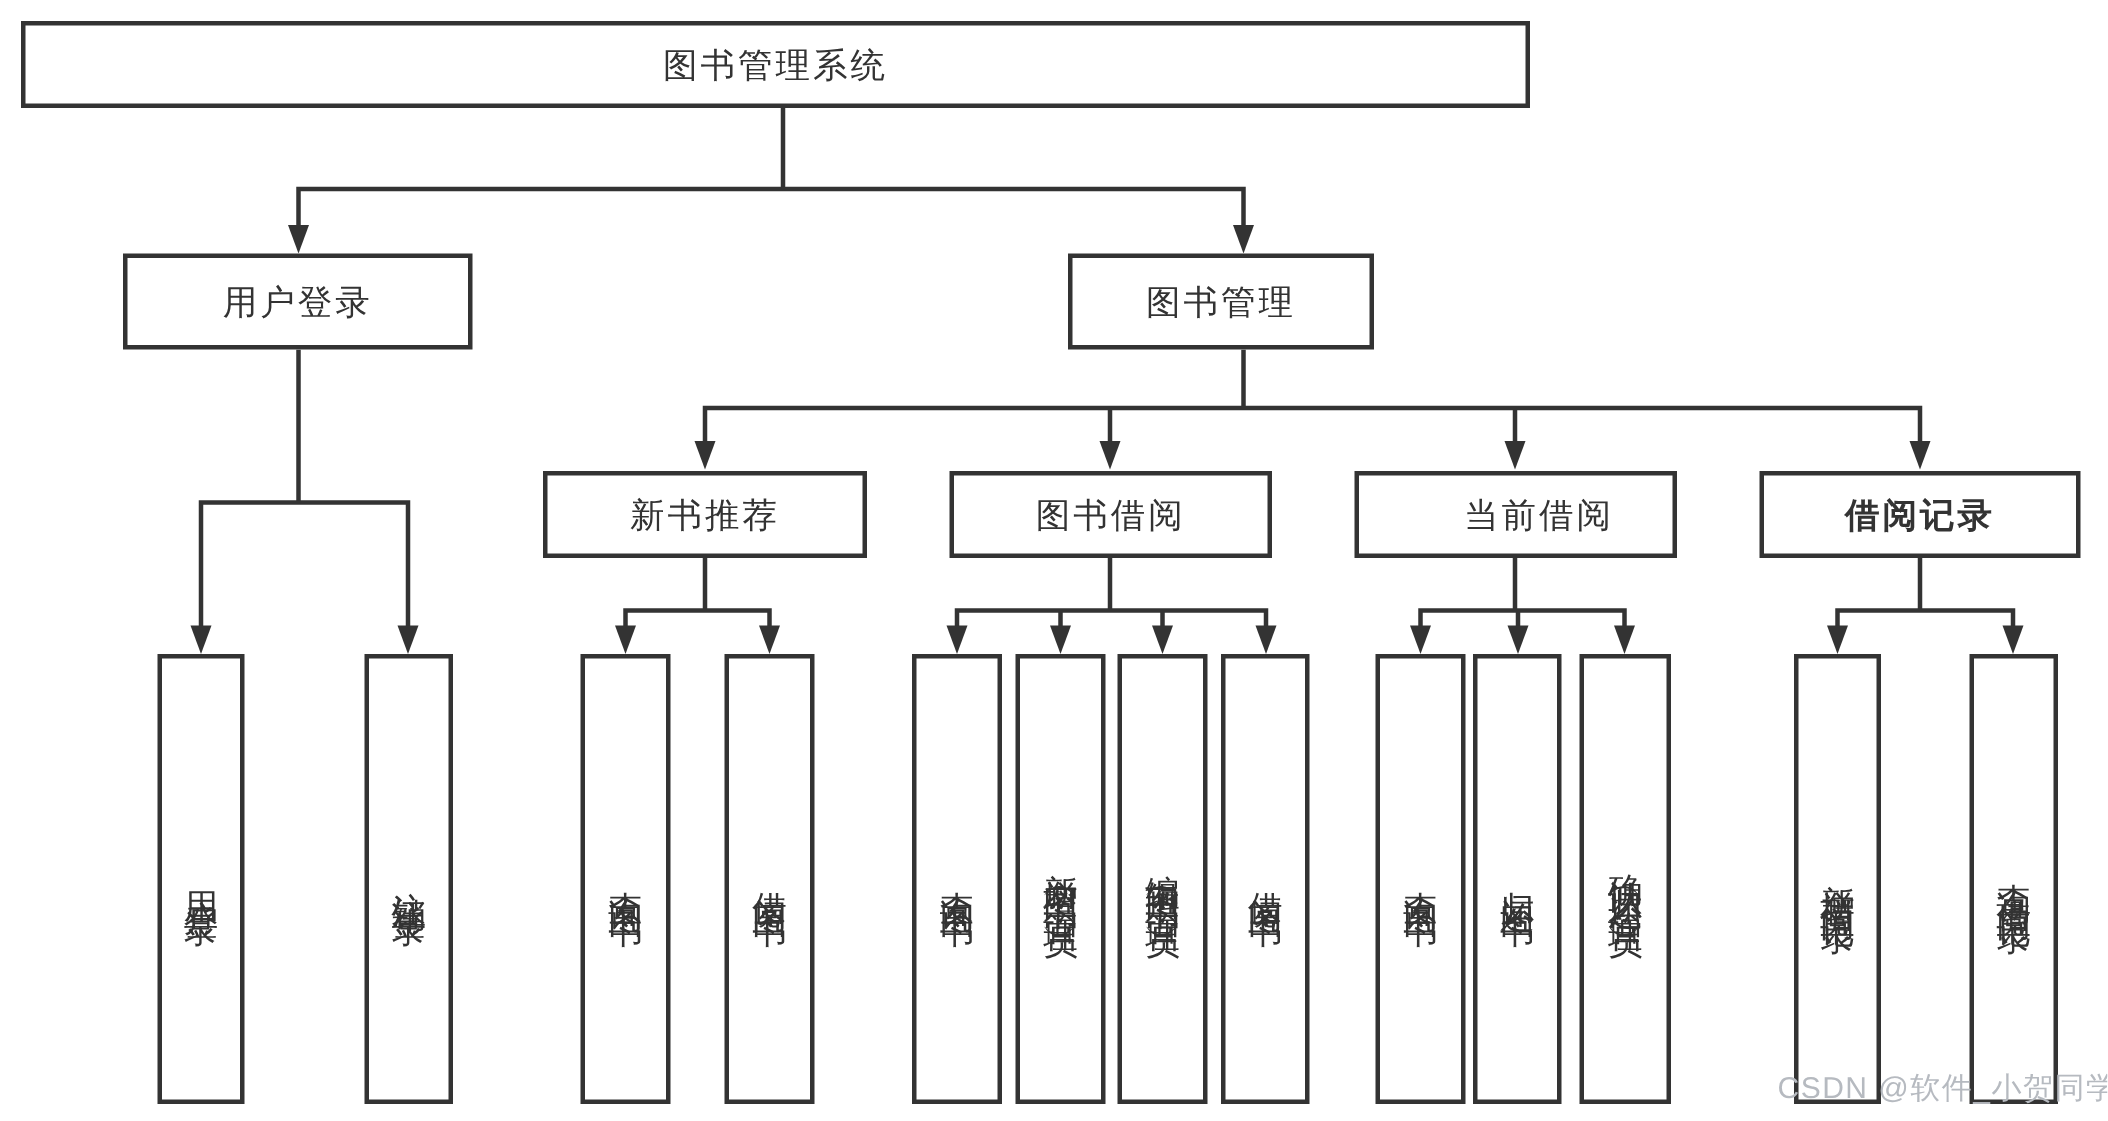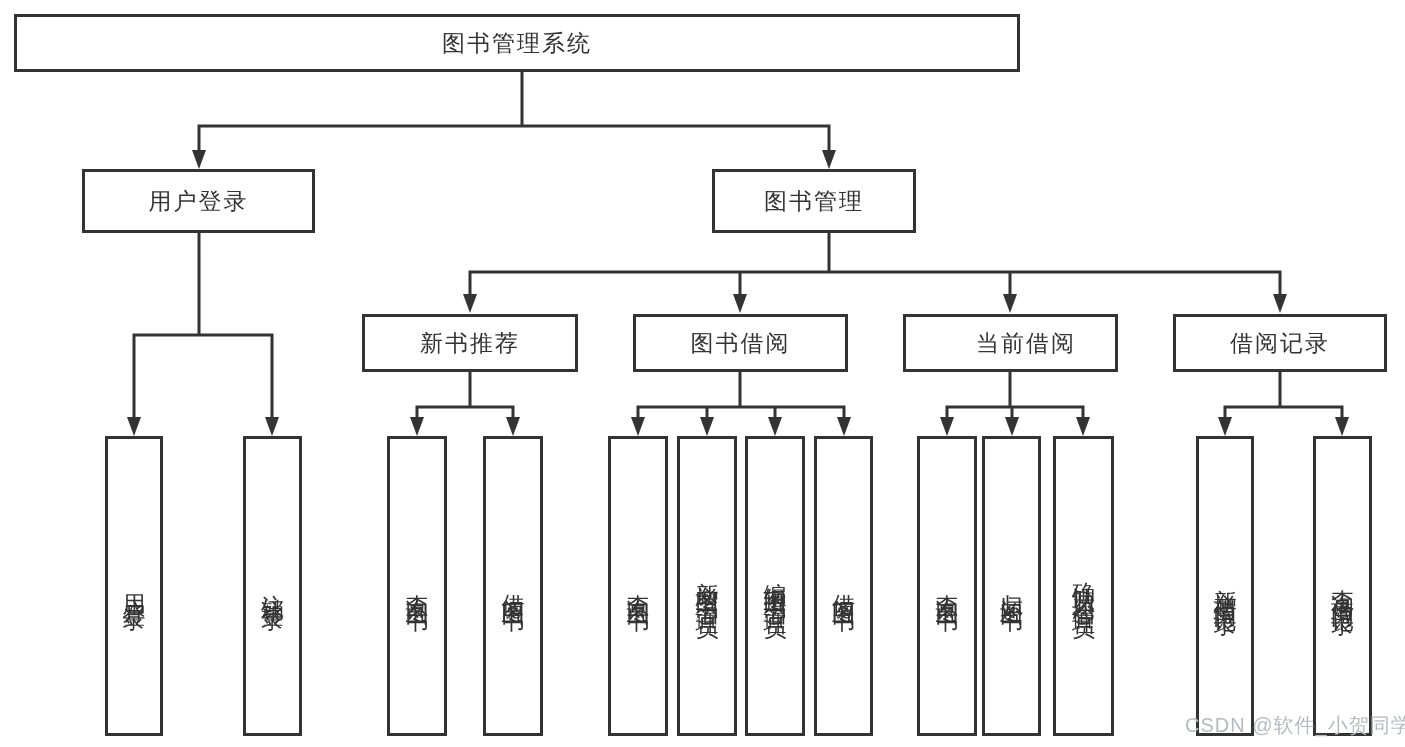--- a/index.html
+++ b/index.html
@@ -116,21 +116,21 @@
   </svg>
 
   <div class="node" style="left:14px; top:14px; width:1006px; height:58px;">图书管理系统</div>
 
   <div class="node" style="left:82px; top:169px; width:233px; height:64px;">用户登录</div>
   <div class="node" style="left:712px; top:169px; width:204px; height:64px;">图书管理</div>
 
   <div class="node" style="left:362px; top:314px; width:216px; height:58px;">新书推荐</div>
   <div class="node" style="left:633px; top:314px; width:215px; height:58px;">图书借阅</div>
   <div class="node" style="left:903px; top:314px; width:215px; height:58px;padding-left:31px;">当前借阅</div>
-  <div class="node" style="left:1173px; top:314px; width:214px; height:58px;">借阅记录</div>
+  <div class="node" style="left:1173px; top:314px; width:214px; height:58px;font-weight:bold;">借阅记录</div>
 
   <div class="vnode" style="left:105px; top:436px; width:58px; height:300px;">用户登录</div>
   <div class="vnode" style="left:243px; top:436px; width:59px; height:300px;">注销登录</div>
 
   <div class="vnode" style="left:387px; top:436px; width:60px; height:300px;">查询图书</div>
   <div class="vnode" style="left:483px; top:436px; width:60px; height:300px;">借阅图书</div>
 
   <div class="vnode" style="left:608px; top:436px; width:60px; height:300px;">查询图书</div>
   <div class="vnode" style="left:677px; top:436px; width:60px; height:300px;">新增图书（管理员）</div>
   <div class="vnode" style="left:745px; top:436px; width:60px; height:300px;">编辑图书（管理员）</div>

